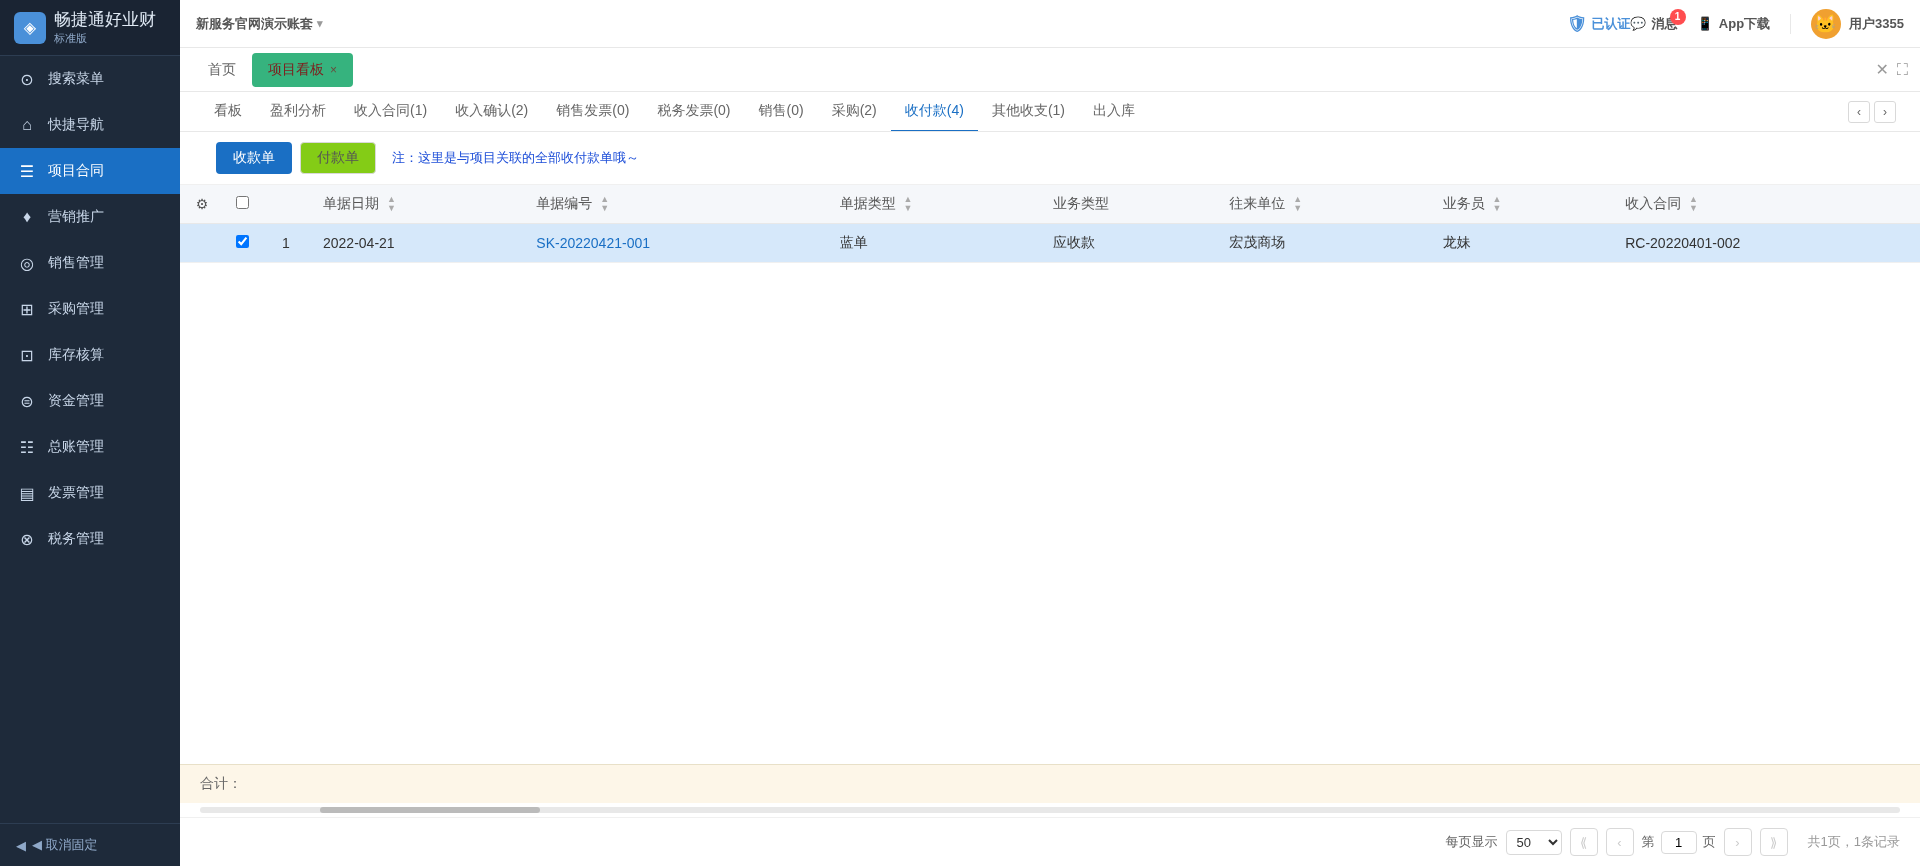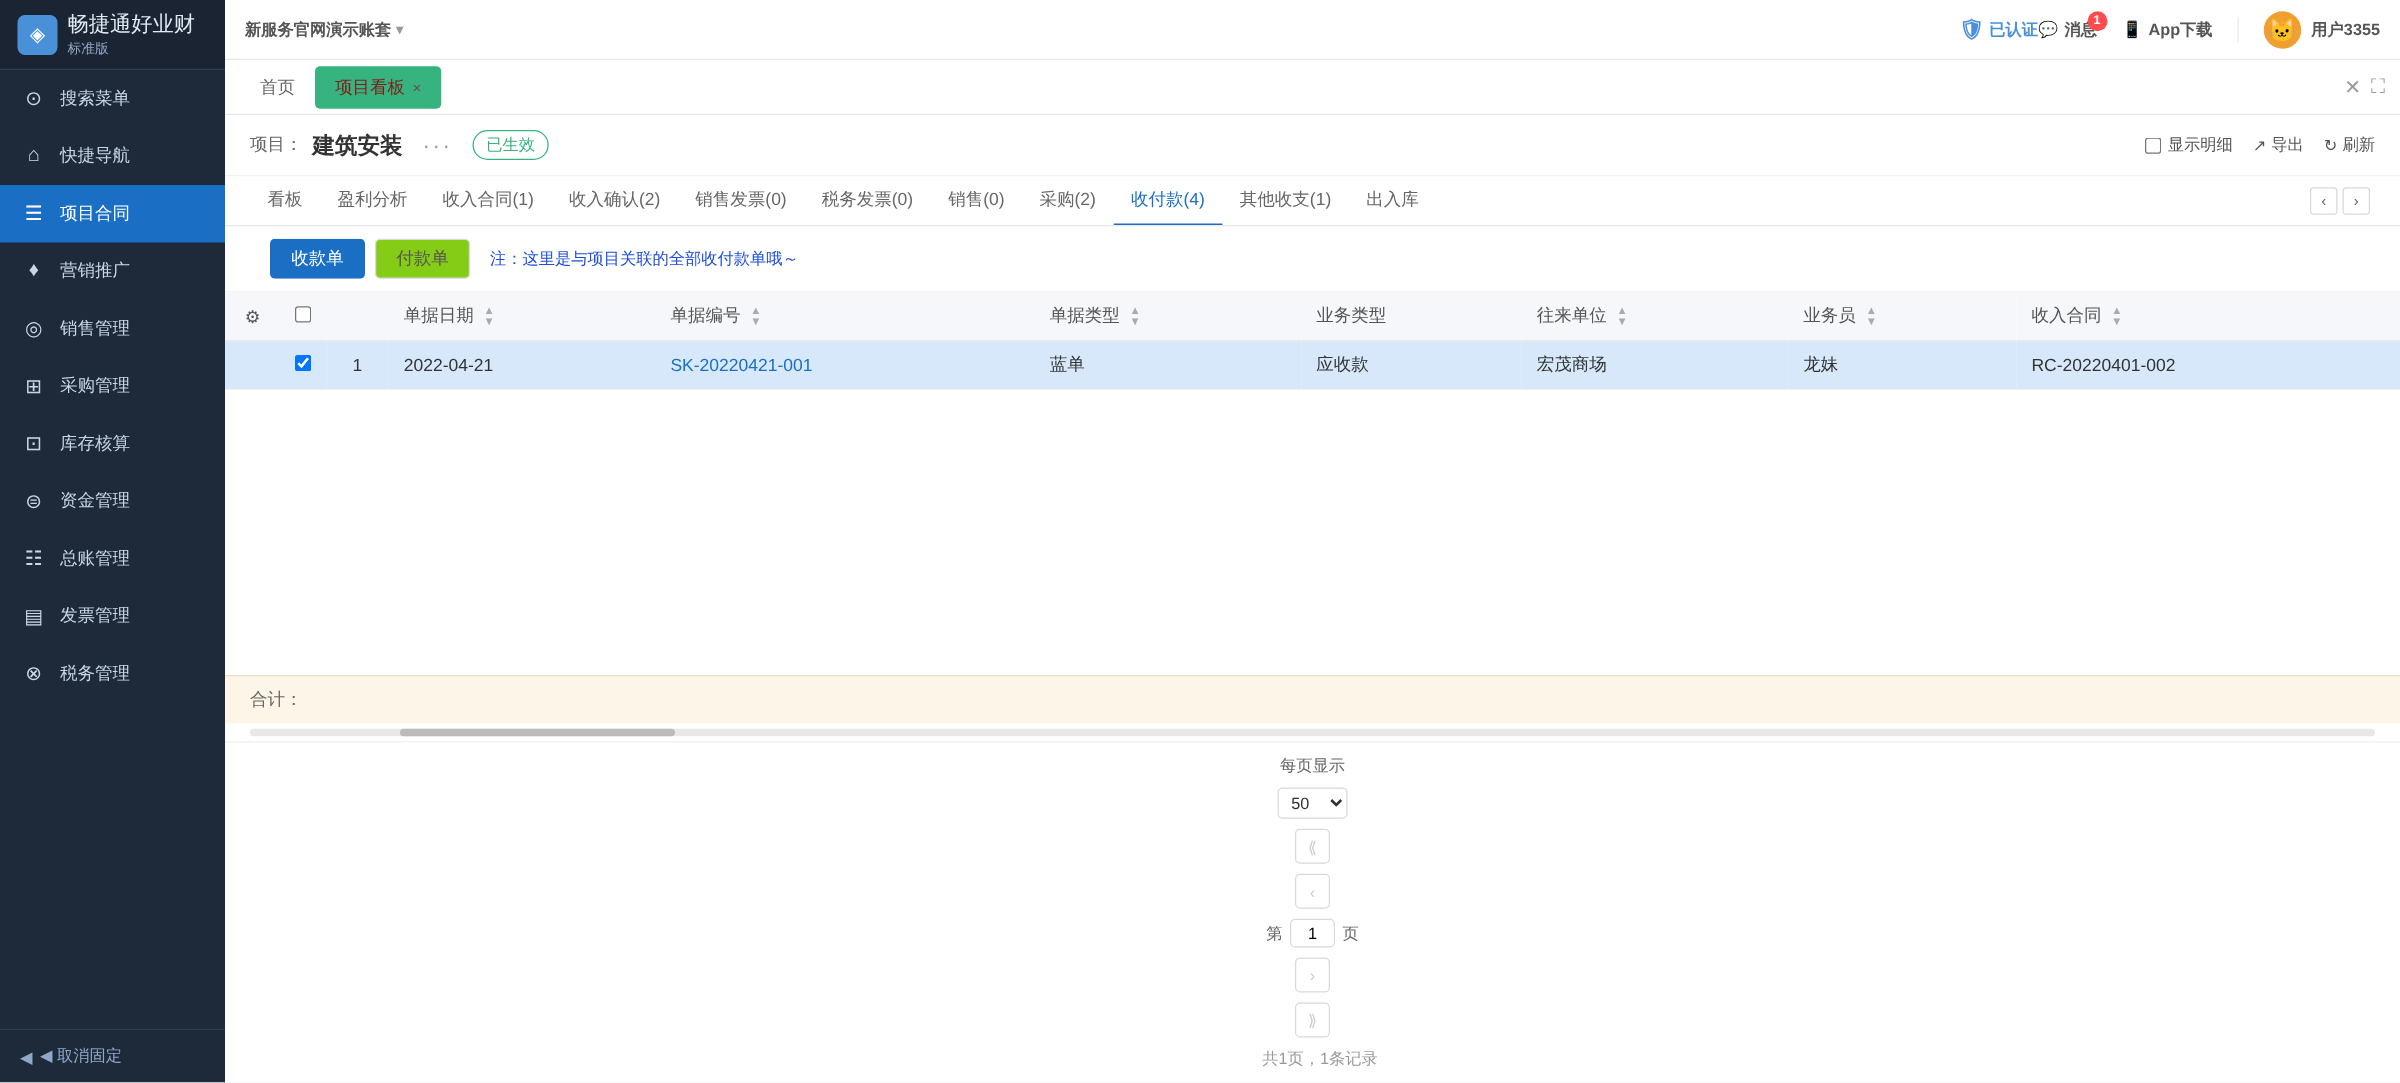--- a/index.html
+++ b/index.html
@@ -460,21 +460,20 @@
     
     .pagination {
       display: flex;
       align-items: center;
       justify-content: flex-end;
       padding: 10px 20px;
       gap: 8px;
       border-top: 1px solid #f0f0f0;
       flex-shrink: 0;
       background: #fff;
-      flex-direction: column;
     }
     .page-size-label { font-size: 13px; color: #666; }
     .page-size-select {
       border: 1px solid #d9d9d9;
       border-radius: 4px;
       padding: 3px 6px;
       font-size: 13px;
       cursor: pointer;
       color: #333;
       background: #fff;
@@ -606,40 +605,20 @@
       <span class="tab-close">×</span>
     </div>
     <div class="tabbar-right">
       <span class="tabbar-icon-btn">✕</span>
       <span class="tabbar-icon-btn">⛶</span>
     </div>
   </div>
 
   <div class="content">
 
-    <div class="project-header">
-      <span class="project-label">项目：</span>
-      <span class="project-title">建筑安装</span>
-      <span class="project-more">···</span>
-      <span class="project-status">已生效</span>
-      <div class="project-actions">
-        <label class="checkbox-label">
-          <input type="checkbox" style="">
-          <span>显示明细</span>
-        </label>
-        <div class="project-action-btn">
-          <span>↗</span>
-          <span>导出</span>
-        </div>
-        <div class="project-action-btn">
-          <span>↻</span>
-          <span>刷新</span>
-        </div>
-      </div>
-    </div>
 
     <div class="subtabs">
 
       <div class="subtab-item">看板</div>
         <div class="subtab-item">盈利分析</div>
         <div class="subtab-item">收入合同(1)</div>
         <div class="subtab-item">收入确认(2)</div>
         <div class="subtab-item">销售发票(0)</div>
         <div class="subtab-item">税务发票(0)</div>
         <div class="subtab-item">销售(0)</div>

